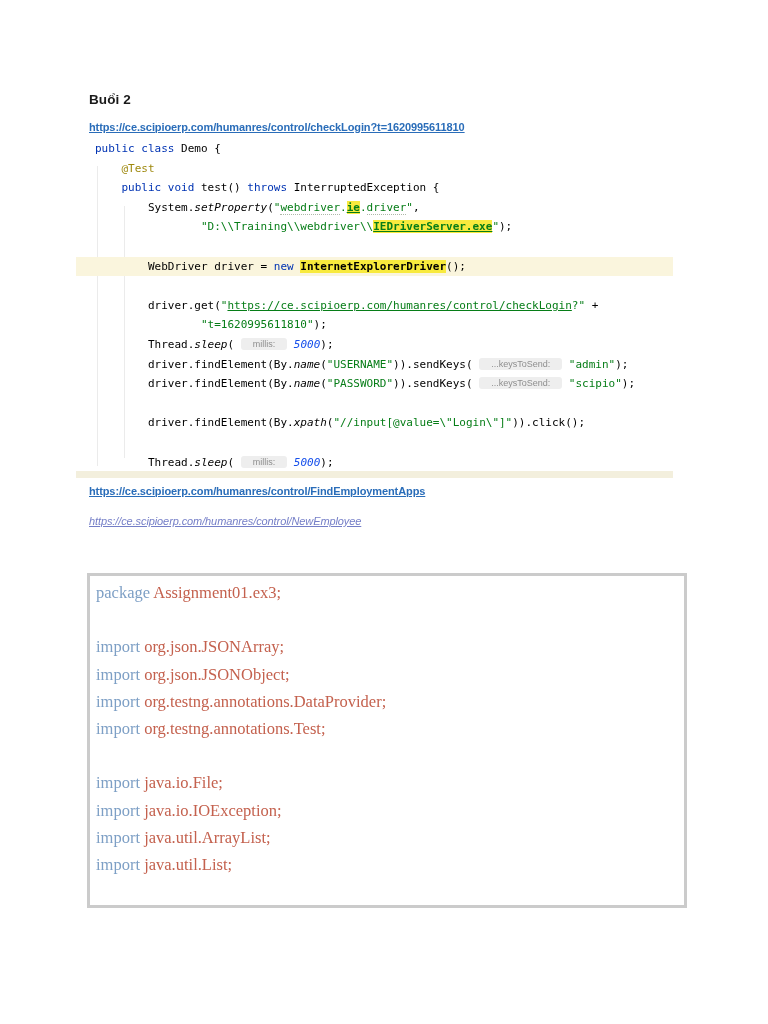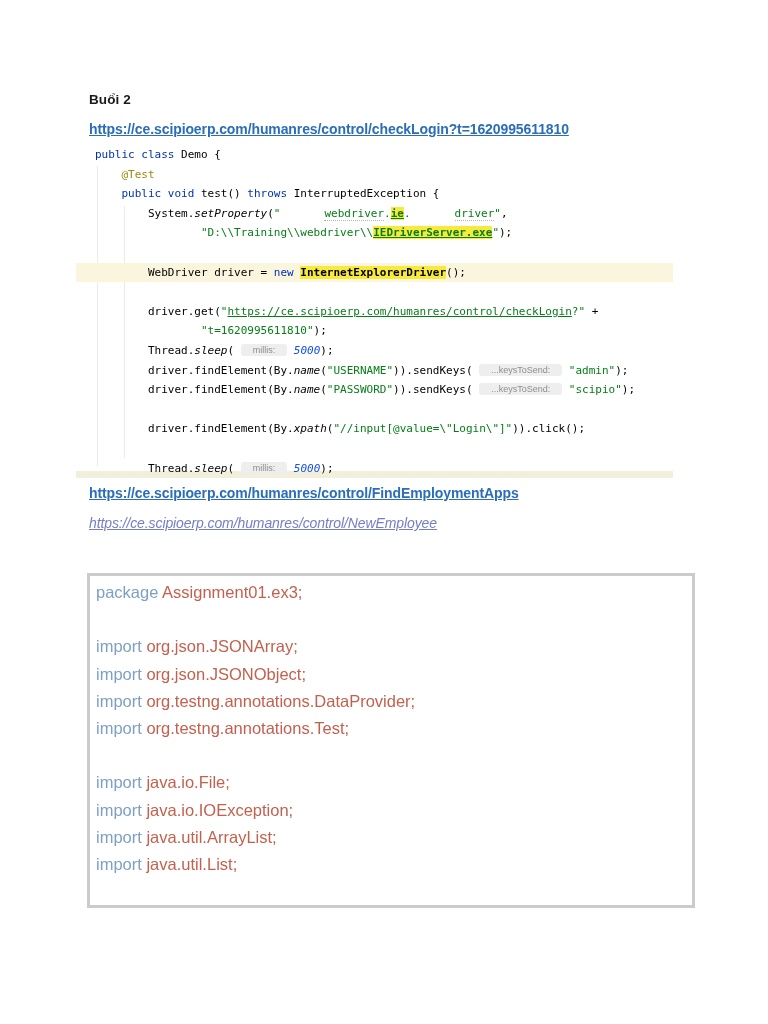--- a/index.html
+++ b/index.html
@@ -11,76 +11,76 @@
     overflow:hidden;
   }
   
   .page-title {
     position:absolute; left:89px; top:92px;
     font-size:13.5px; font-weight:700; color:#1a1a1a;
     letter-spacing:0.1px;
   }
   .doc-link {
     position:absolute; left:89px;
-    font-size:14px; font-weight:700;
+    font-size:11px; font-weight:700;
     text-decoration:underline;
     letter-spacing:-0.1px;
     white-space:nowrap;
     cursor:pointer;
   }
   .link-strong { color:#2a6db9; }
   .link-visited { color:#747ec7; font-weight:400;font-style:italic; }
   #link1 { top:121px; }
   #link2 { top:485px; }
   #link3 { top:515px; }
 
   
   .ide-code {
-    position:absolute; left:76px; top:145px; width:597px;
+    position:absolute; left:76px; top:139px; width:597px;
     font-family:"DejaVu Sans Mono", monospace;
     font-size:11px; line-height:19.6px;
     color:#000; white-space:pre;
   }
   .ide-code .cl { height:19.6px; padding-left:19px; position:relative; z-index:1; }
   .ide-code .cl.cream { background:#faf5dd; }
   .indent-guide { position:absolute; width:1px; background:#ebebeb; z-index:0; }
   #guide1 { left:97px;  top:166px; height:300px; }
   #guide2 { left:124px; top:206px; height:252px; }
   .cut-row {
     position:absolute; left:76px; top:471px; width:597px; height:7px;
     background:#f3efdd; z-index:0;
   }
   
   .d  { color:#000000; }
   .k  { color:#0033b3; }
   .s  { color:#067d17; }
   .su { color:#067d17; text-decoration:underline; }
-  .sd { color:#067d17; border-bottom:1px dotted #aeb8a9;margin-left:44px; }
+  .sd { color:#067d17; border-bottom:1px dotted #aeb8a9; }
   .sy { color:#067d17; background:#f8ea3d; font-weight:700;text-decoration:underline; }
   .dy { color:#000000; background:#f8ea3d; font-weight:700;margin-top:8px; }
   .n  { color:#1750eb;font-style:italic; }
   .a  { color:#9e880d;text-align:right; }
   .m  { font-style:italic; }
   .h  {
     display:inline-block;
     font-family:"Liberation Sans", sans-serif;
     font-size:9px; line-height:12px;
     color:#8e8e8e; background:#eeeeee;
     border-radius:3px; padding:0 12px;
     vertical-align:1px;
   }
 
   
   .code-box {
     position:absolute; left:87px; top:573px;
     width:588px; height:326px;
     border:3px solid #cbcbcb;
     background:#ffffff;
-    padding:3px 8px 0 6px;
-    font-family:Liberation Sans, sans-serif;
+    padding:3px 0 0 6px;
+    font-family:Liberation Serif, serif;
     font-size:16.5px; line-height:27.2px;
     white-space:pre;
     overflow:hidden;
   }
   .code-box .cl { height:27.2px; }
   .k2 { color:#7d9fc5; }
   .r2 { color:#c4614e; }
 </style>
 </head>
 <body>

